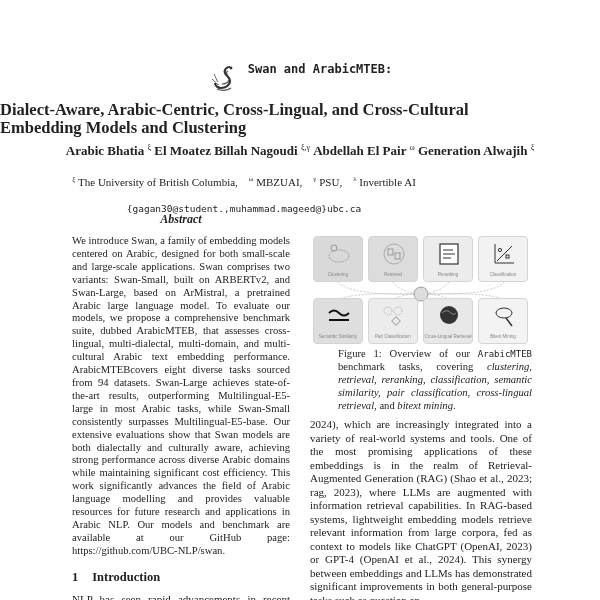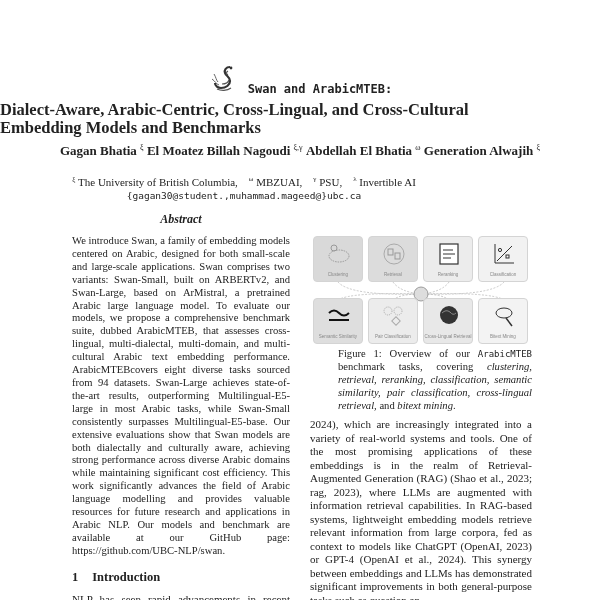--- a/index.html
+++ b/index.html
@@ -1,27 +1,27 @@
 <!DOCTYPE html>
 <html><head>
 <meta charset="utf-8">
 <style>
   * { margin:0; padding:0; box-sizing:border-box; }
   html, body { width:600px; height:600px; background:#fff; overflow:hidden; }
   body { font-family:"Liberation Serif", serif; color:#222; position:relative; }
   .mono { font-family:"DejaVu Sans Mono", monospace; }
-  .title-row { position:absolute; top:62px; left:0; width:600px; display:flex; justify-content:center; align-items:flex-end; gap:6px; }
+  .title-row { position:absolute; top:62px; left:0; width:600px; display:flex; justify-content:center; align-items:flex-start; gap:6px; }
   .logo { width:34px; height:34px; }
   .title1 { font-family:"DejaVu Sans Mono", monospace; font-weight:bold; font-size:12px; color:#222; }
   .title2 { position:absolute; top:101px; left:0; width:600px; font-weight:bold; font-size:16.5px; line-height:18px; color:#222; }
   .authors { position:absolute; top:140px; left:0; width:600px; text-align:center; font-weight:bold; font-size:13px; line-height:16px; }
   .authors sup { font-weight:normal; font-size:8px; }
   .affil { position:absolute; top:172px; left:0; width:488px; text-align:center; font-size:11px; line-height:14px; }
   .affil sup { font-size:7px; }
-  .email { font-family:"DejaVu Sans Mono", monospace; font-size:9.5px; }
+  .email { font-family:"DejaVu Sans Mono", monospace; font-size:9.5px;margin-top:13px; }
   .col-left { position:absolute; left:72px; top:212px; width:218px; }
   .abs-head { text-align:center; font-weight:bold; font-size:12px; margin-bottom:8px;font-style:italic; }
   .abs-text { font-size:10.6px; line-height:12.9px; text-align:justify; hyphens:auto; }
   .sec-head { margin-top:12px; font-weight:bold; font-size:12.5px; display:flex; gap:14px; }
   .body-text { margin-top:8px; font-size:11px; line-height:13.5px; text-align:justify; }
   .col-right { position:absolute; left:310px; top:234px; width:222px; }
   .figure { width:222px; height:110px; position:relative; }
   .tile { position:absolute; width:50px; height:46px; border-radius:4px; background:#e6e6e6; border:1px solid #d4d4d4; }
   .tile .lbl { position:absolute; bottom:4px; left:0; width:100%; text-align:center; font-family:"Liberation Sans", sans-serif; font-size:4.5px; color:#888; }
   .tile svg { position:absolute; left:13px; top:5px; }
@@ -36,30 +36,30 @@
   <svg class="logo" viewBox="0 0 34 34">
     <path d="M22 5c-4 0-6 3-5 6 1 3 5 4 5 8 0 4-4 7-9 7-3 0-6-2-6-5" fill="none" stroke="#333" stroke-width="2.2"></path>
     <path d="M20 9c-2 1-2 3 0 4M14 22c3 0 6-1 7-4M9 27c4 2 10 2 14-1" fill="none" stroke="#555" stroke-width="1.2"></path>
     <circle cx="23" cy="6" r="1.4" fill="#333"></circle>
     <path d="M6 12c2 3 2 6 4 8M4 17c3 2 4 5 7 6" fill="none" stroke="#666" stroke-width="1"></path>
   </svg>
   <span class="title1">Swan and ArabicMTEB:</span>
 </div>
 <div class="title2">
   <div>Dialect-Aware, Arabic-Centric, Cross-Lingual, and Cross-Cultural</div>
-  <div>Embedding Models and Benchmarks</div>
+  <div>Embedding Models and Clustering</div>
 </div>
 
 <div class="authors">
   <div>
-    <span>Gagan Bhatia</span>
+    <span>Arabic Bhatia</span>
     <sup>ξ</sup>
     <span>El Moatez Billah Nagoudi</span>
     <sup>ξ,γ</sup>
-    <span>Abdellah El Bhatia</span>
+    <span>Abdellah El Pair</span>
     <sup>ω</sup>
     <span>Generation Alwajih</span>
     <sup>ξ</sup>
   </div>
 </div>
 <div class="affil">
   <div>
     <sup>ξ</sup> <span>The University of British Columbia,</span>
     &nbsp;&nbsp;&nbsp;<sup>ω</sup> <span>MBZUAI,</span>
     &nbsp;&nbsp;&nbsp;<sup>γ</sup> <span>PSU,</span>

